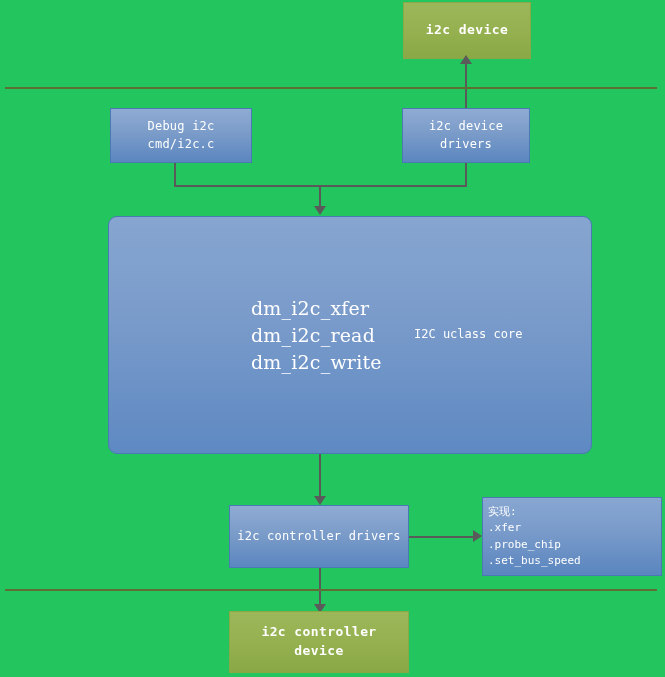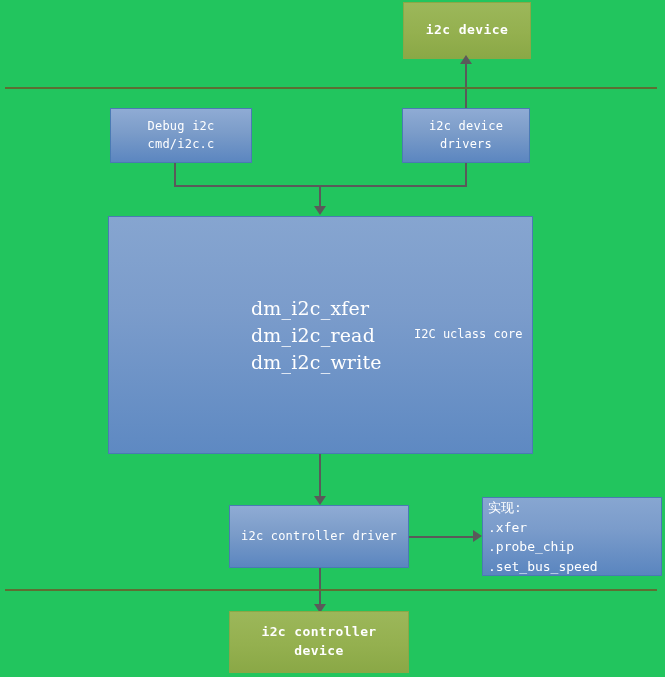--- a/index.html
+++ b/index.html
@@ -47,24 +47,24 @@
   }
   .box-core {
     background: linear-gradient(180deg, #86a5d0 0%, #7b9ccb 40%, #5e89c2 100%);
     border: 1px solid #4a7ab4;
     align-items: center;
     justify-content: flex-start;
   }
   .box-note {
     background: linear-gradient(180deg, #87a6d1 0%, #7b9ccb 40%, #5a85bf 100%);
     border: 1px solid #4a7ab4;
-    align-items: flex-start;
+    align-items: center;
     justify-content: flex-start;
     text-align: left;
-    font-size: 13px;
+    font-size: 11px;
     line-height: 1.5;
   }
 
   
   .core-inner {
     position: relative;
     width: 100%;
     height: 100%;
   }
   .core-api {
@@ -154,33 +154,33 @@
 
   <div class="box box-blue" style="left:402px; top:108px; width:128px; height:55px;">i2c device
 drivers</div>
 
   <div class="vline" style="left:174px; top:163px; height:23px;"></div>
   <div class="vline" style="left:465px; top:163px; height:23px;"></div>
   <div class="hline" style="left:174px; top:185px; width:293px;"></div>
   <div class="vline" style="left:319px; top:185px; height:24px;"></div>
   <div class="arrow-down" style="left:314px; top:206px;"></div>
 
-  <div class="box box-core" style="left:108px; top:216px; width:425px; height:238px;">
+  <div class="box box-core" style="left:108px; top:216px; width:484px; height:238px;border-radius:9px;">
     <div class="core-inner">
       <div class="core-api">dm_i2c_xfer
 dm_i2c_read
 dm_i2c_write</div>
       <div class="core-label">I2C uclass core</div>
     </div>
   </div>
 
   <div class="vline" style="left:319px; top:454px; height:45px;"></div>
   <div class="arrow-down" style="left:314px; top:496px;"></div>
 
-  <div class="box box-blue" style="left:229px; top:505px; width:180px; height:63px;">i2c controller driver</div>
+  <div class="box box-blue" style="left:229px; top:505px; width:180px; height:63px;">i2c controller drivers</div>
 
   <div class="hline" style="left:409px; top:536px; width:65px;"></div>
   <div class="arrow-right" style="left:473px; top:530px;"></div>
 
   <div class="box box-note" style="left:482px; top:497px; width:180px; height:79px;">
     <div class="note-inner">实现:
 .xfer
 .probe_chip
 .set_bus_speed</div>
   </div>

